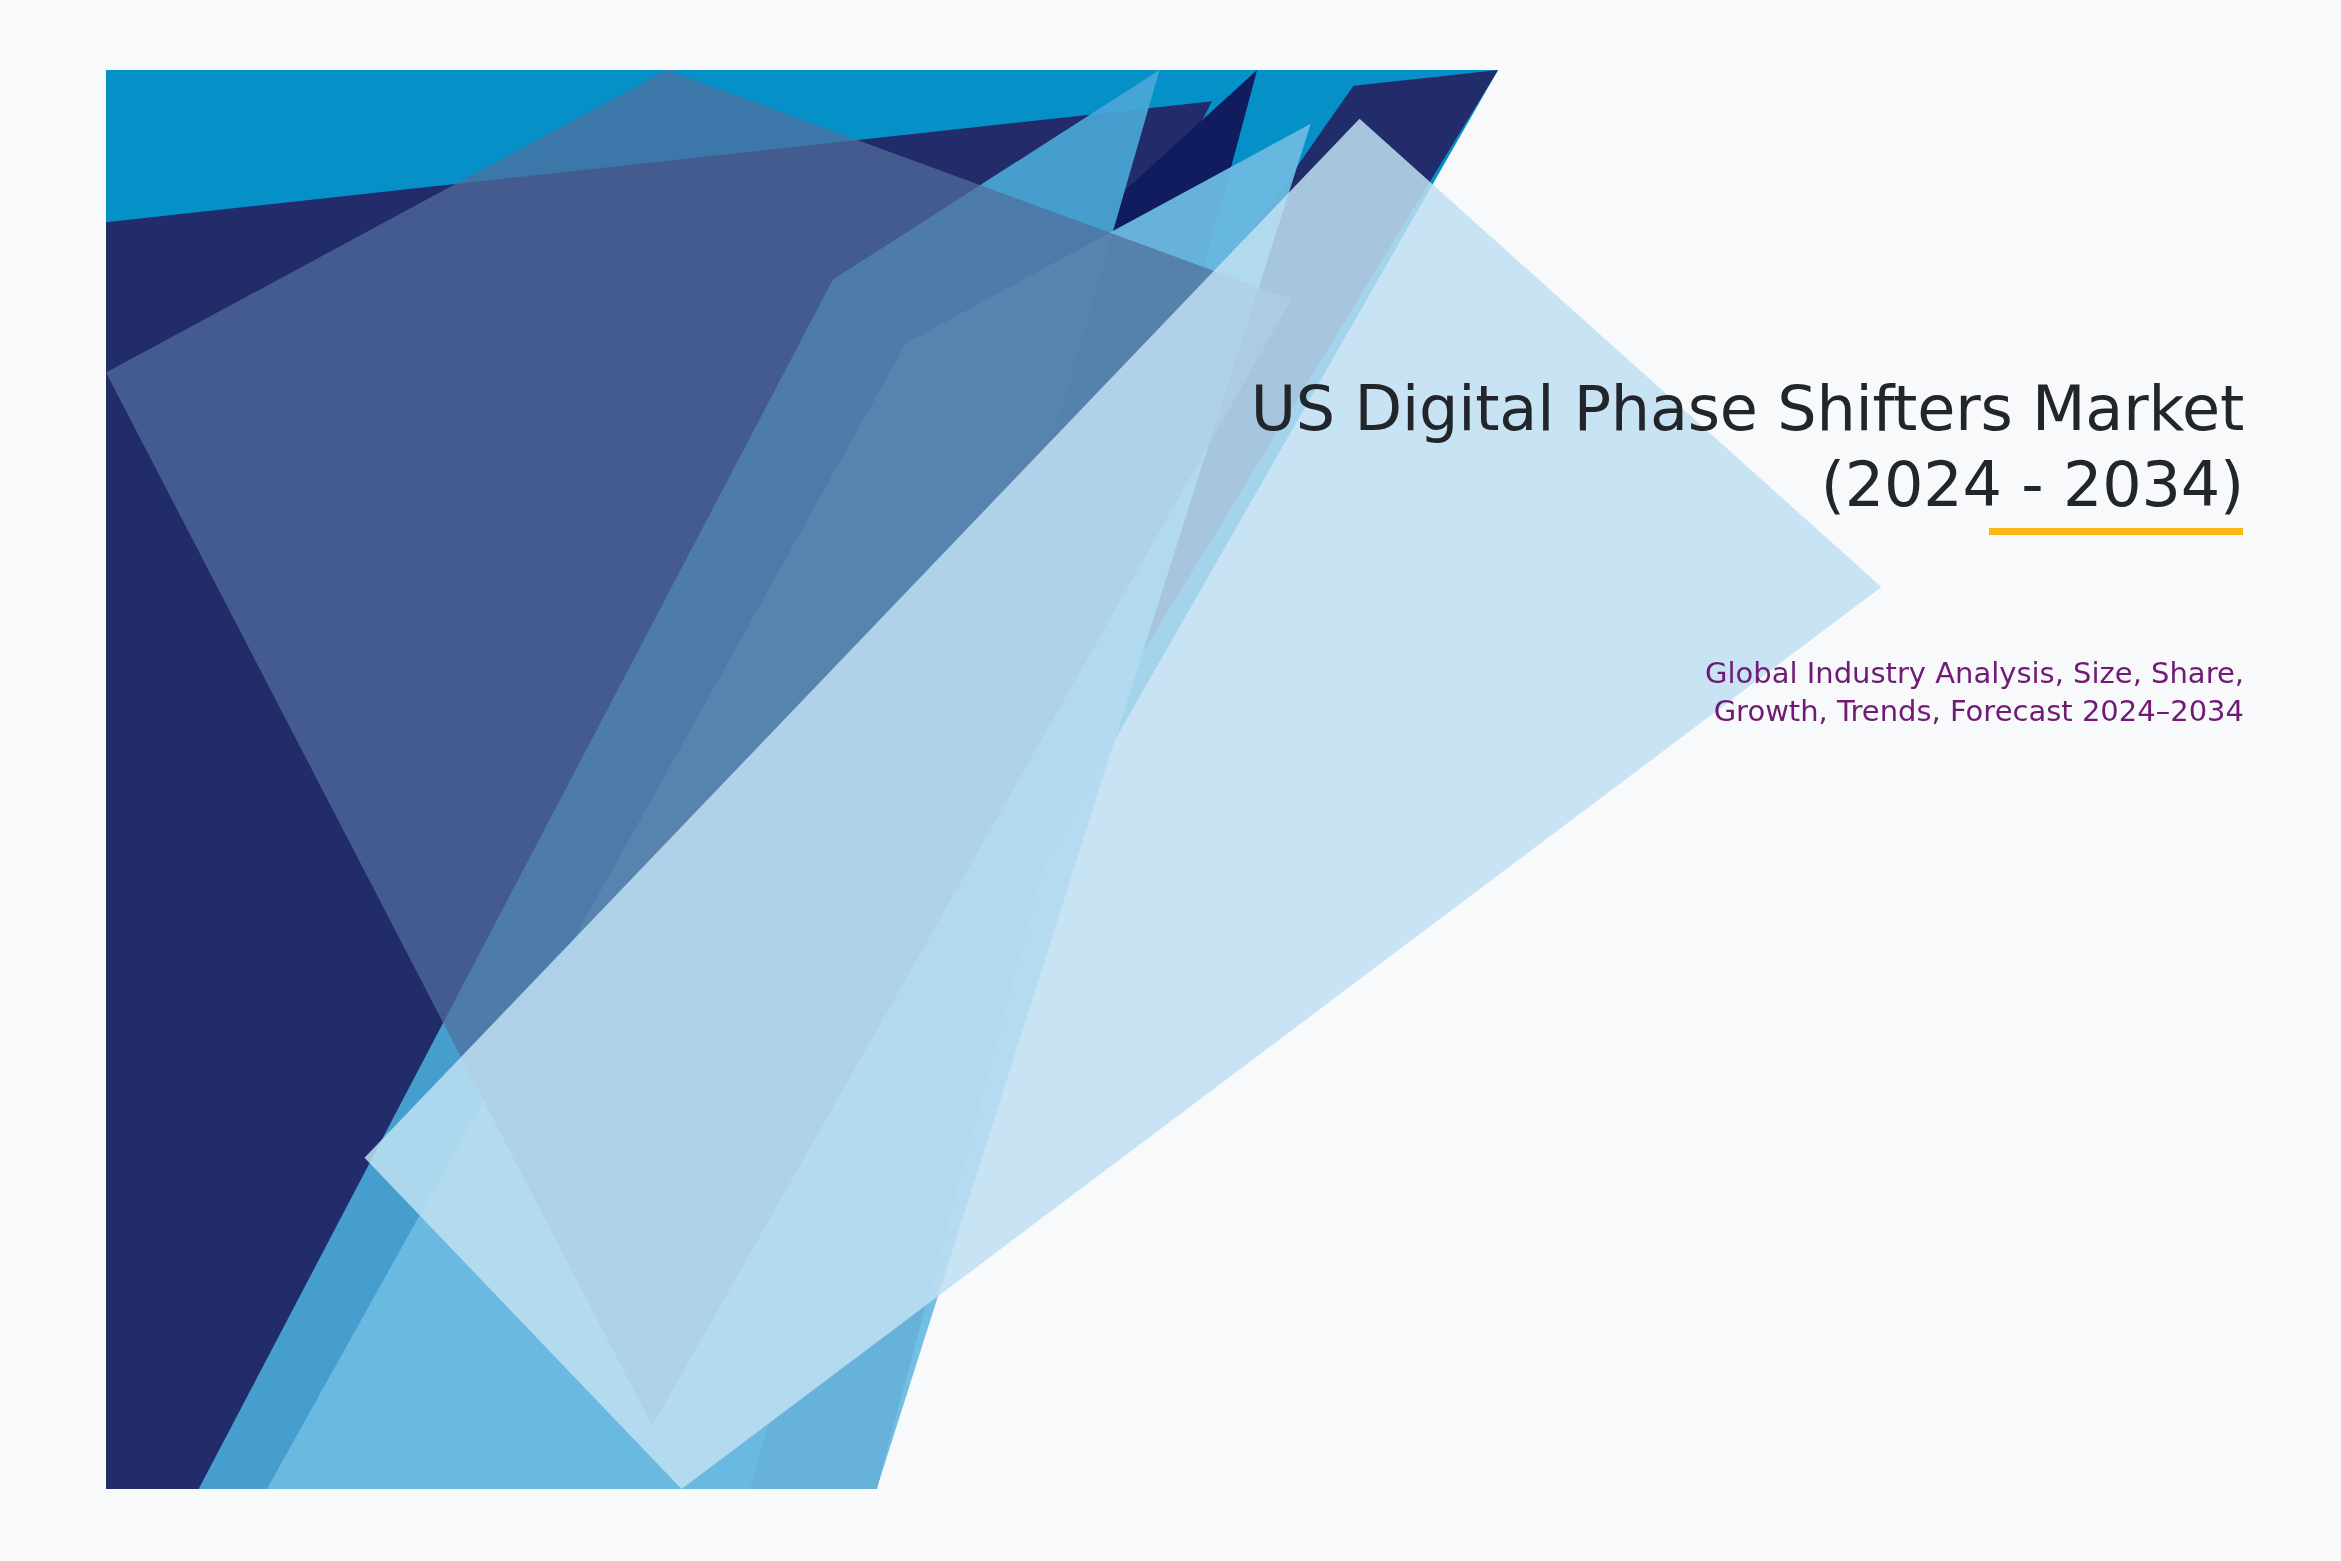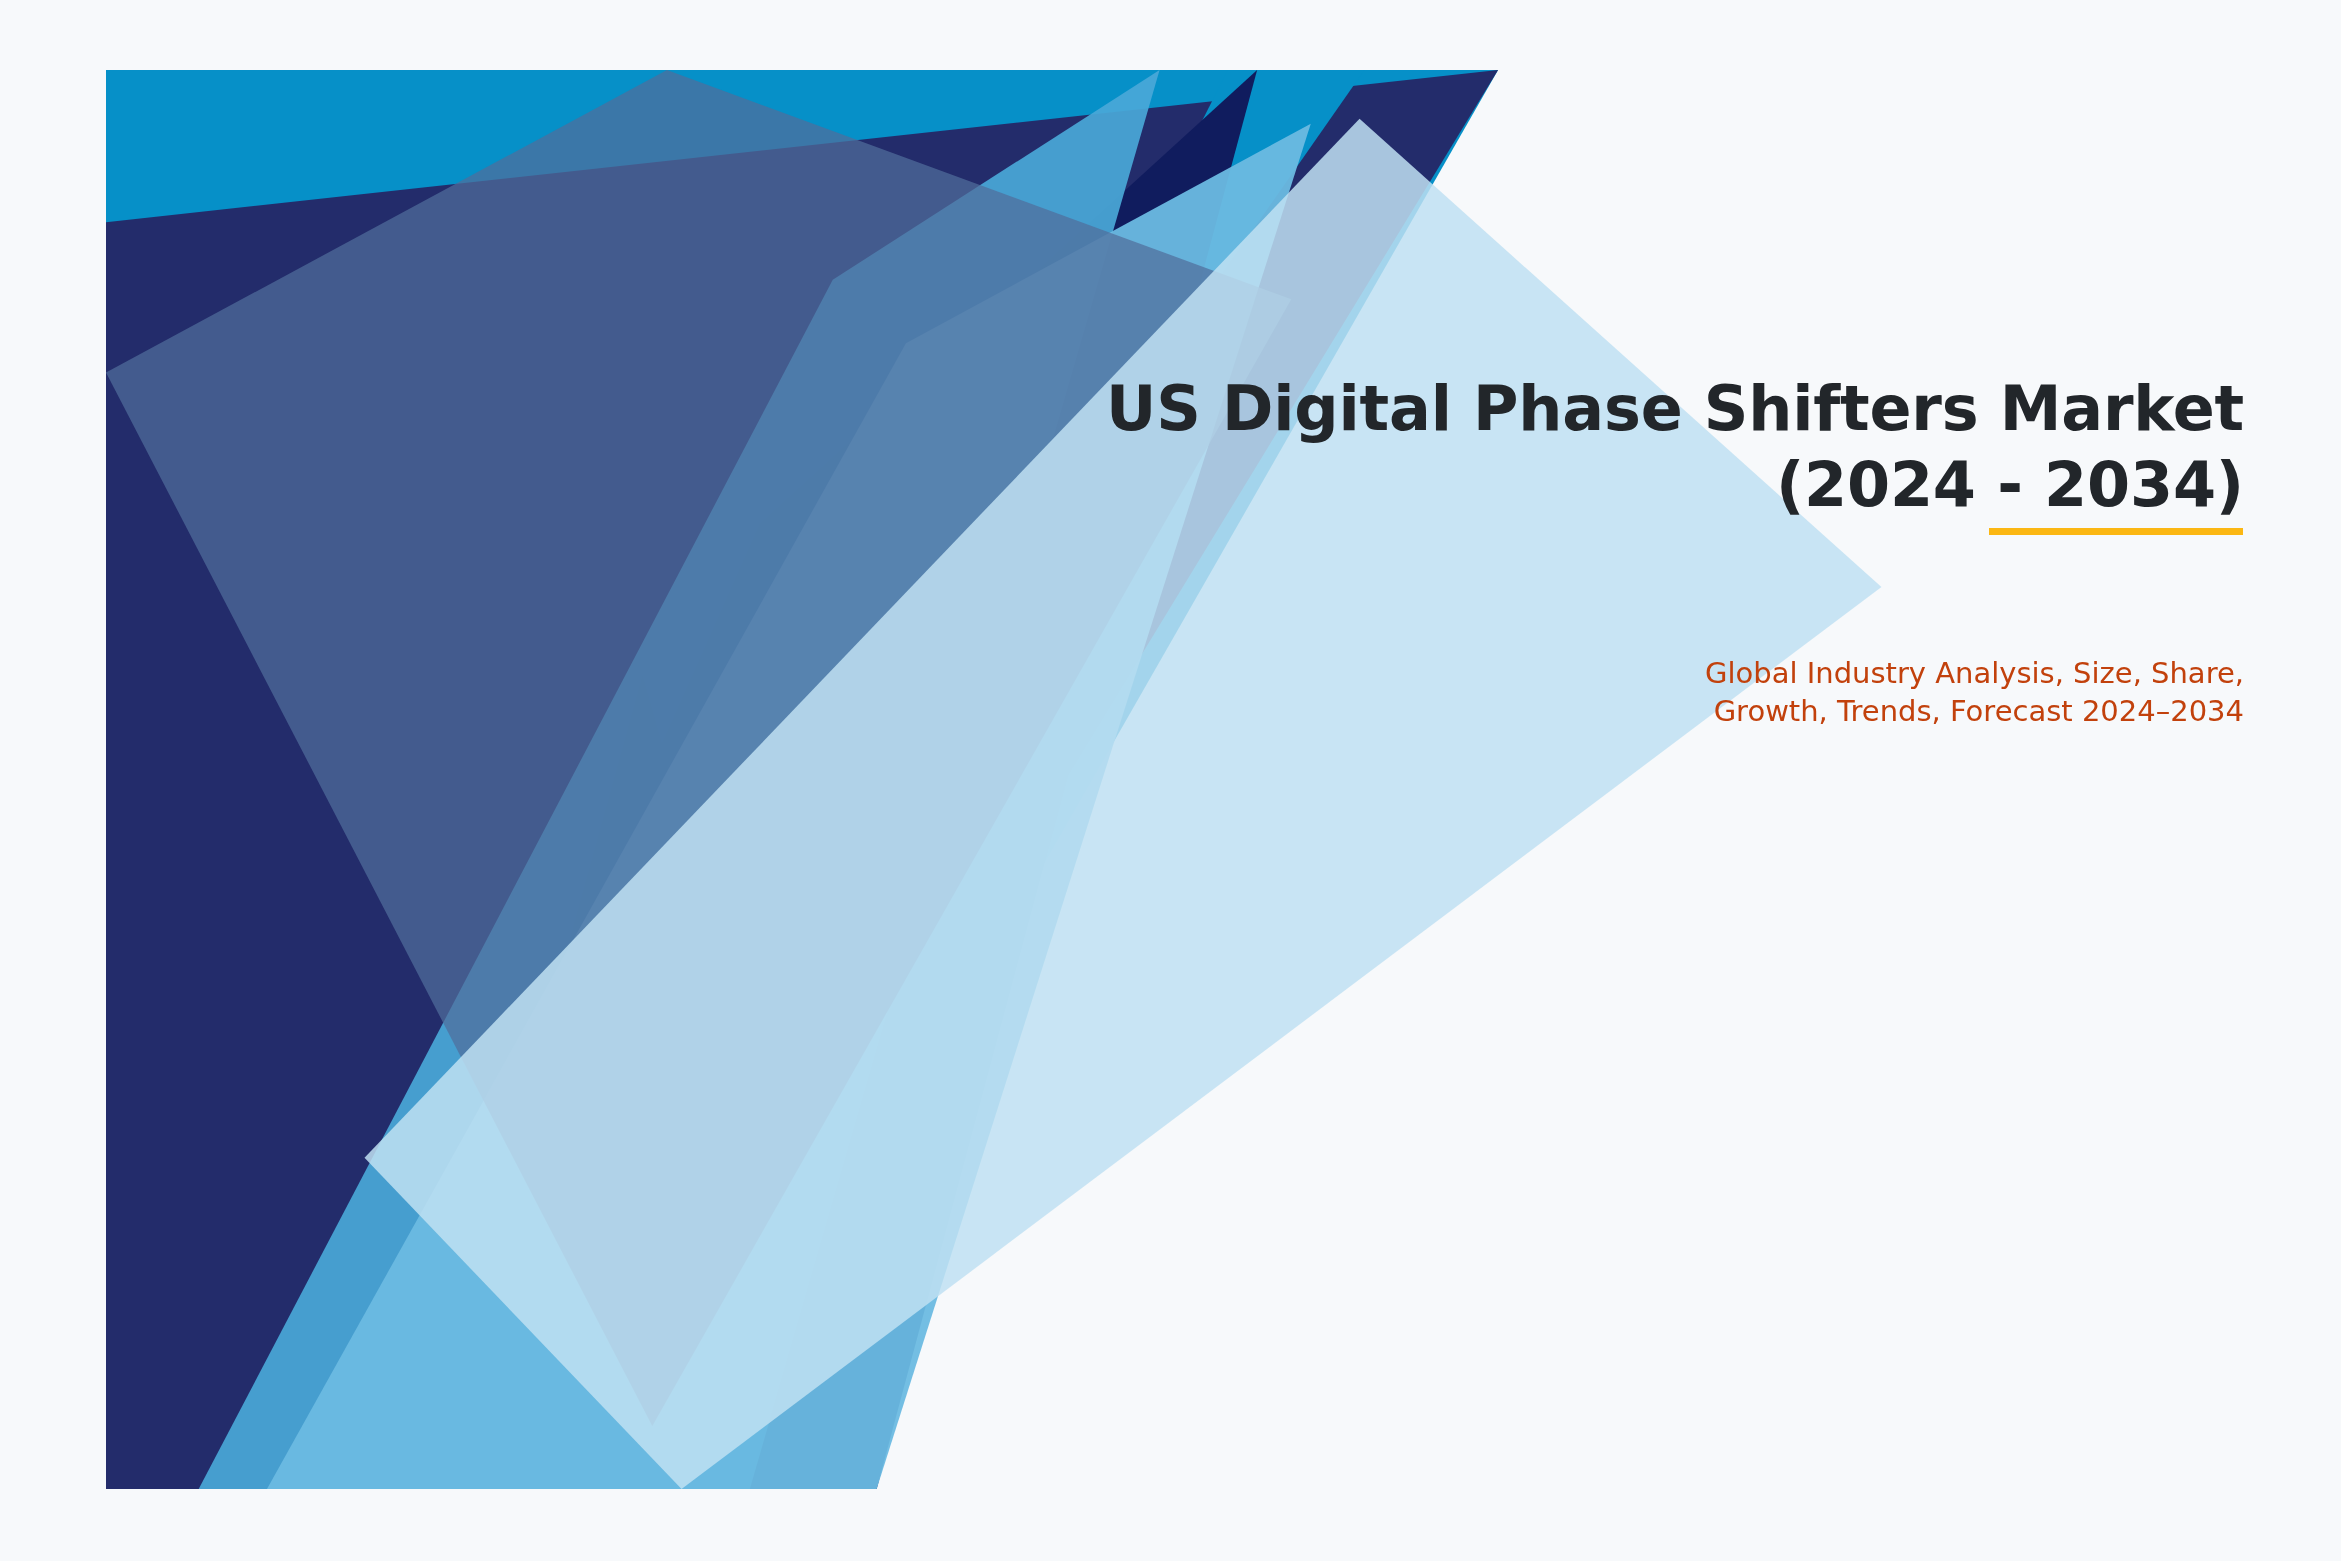--- a/index.html
+++ b/index.html
@@ -106,20 +106,20 @@
         <polygon points="2470,110 1580,2909 330,2909 1640,560" fill="#6cbae2" fill-opacity="0.95"></polygon>
         <polygon points="0,620 1150,0 2430,470 1120,2780" fill="#516e9b" fill-opacity="0.72"></polygon>
       </g>
 
       <polygon points="2570,100 3640,1060 1180,2909 530,2230" fill="#bfe0f2" fill-opacity="0.85"></polygon>
     </svg>
   </div>
 
   <div id="title-block">
     <div id="title-accent" style="background: rgb(251, 183, 19);"></div>
-    <h1 id="page-title" style="color: rgb(34, 38, 42); font-weight: bold;">US Digital Phase Shifters Market
+    <h1 id="page-title" style="color: rgb(34, 38, 42);">US Digital Phase Shifters Market
 (2024 - 2034)</h1>
-    <p id="page-subtitle" style="color: #c2410c;">Global Industry Analysis, Size, Share,
+    <p id="page-subtitle" style="color: #701a75;">Global Industry Analysis, Size, Share,
 Growth, Trends, Forecast 2024–2034</p>
   </div>
 
 </div>
 
 
 </body></html>

